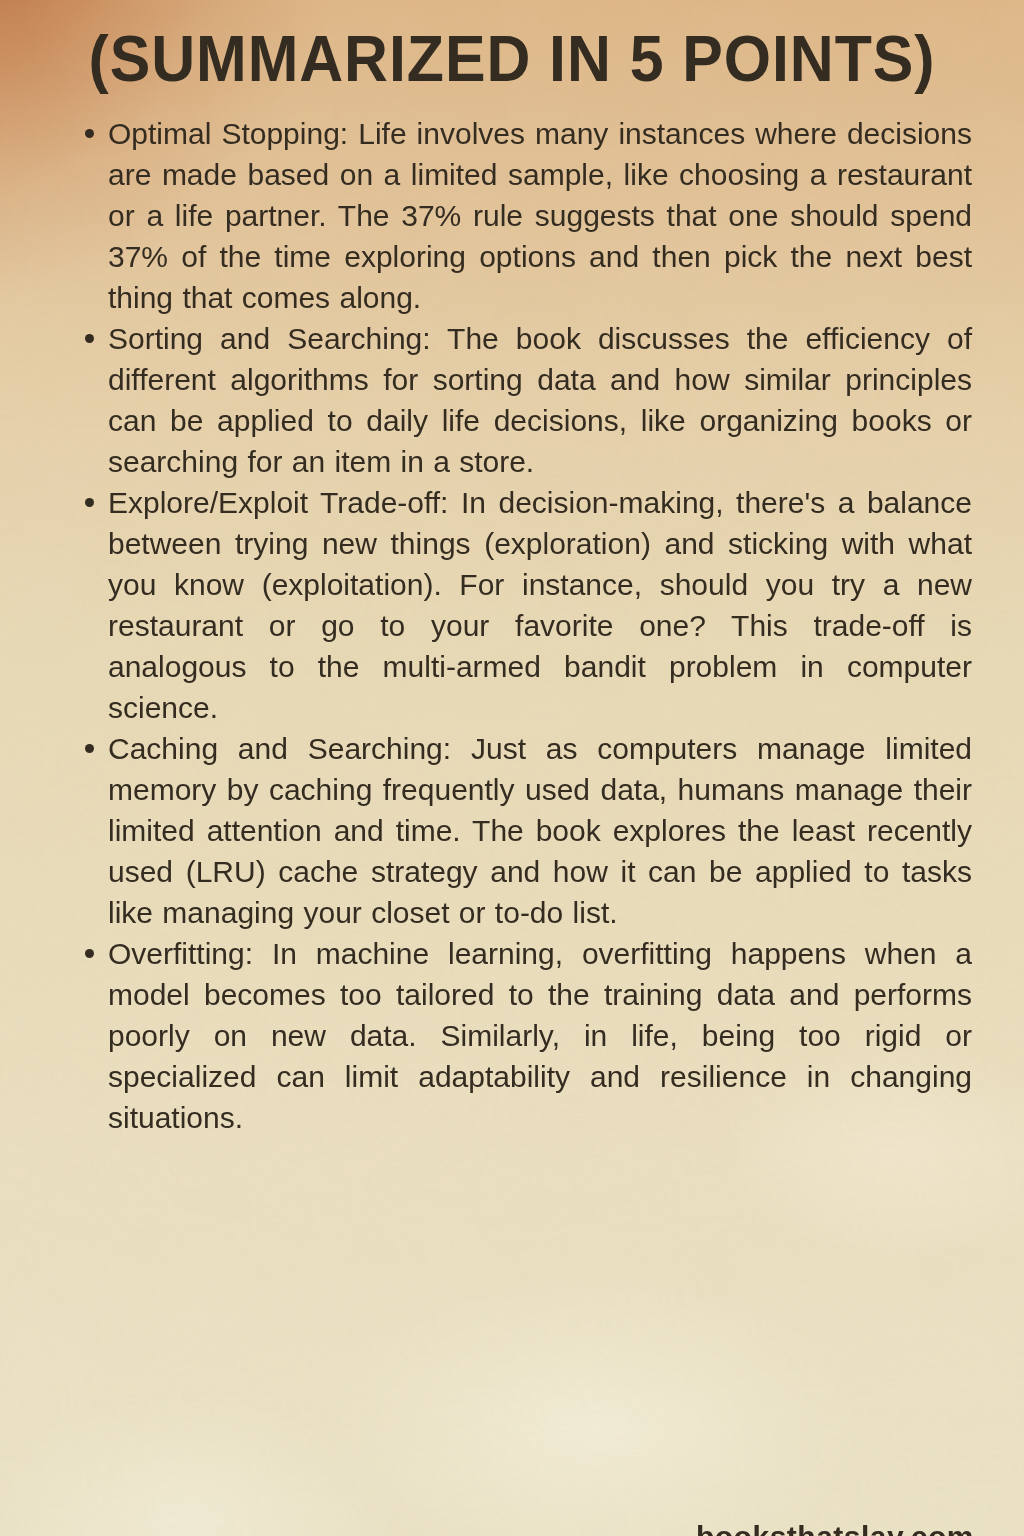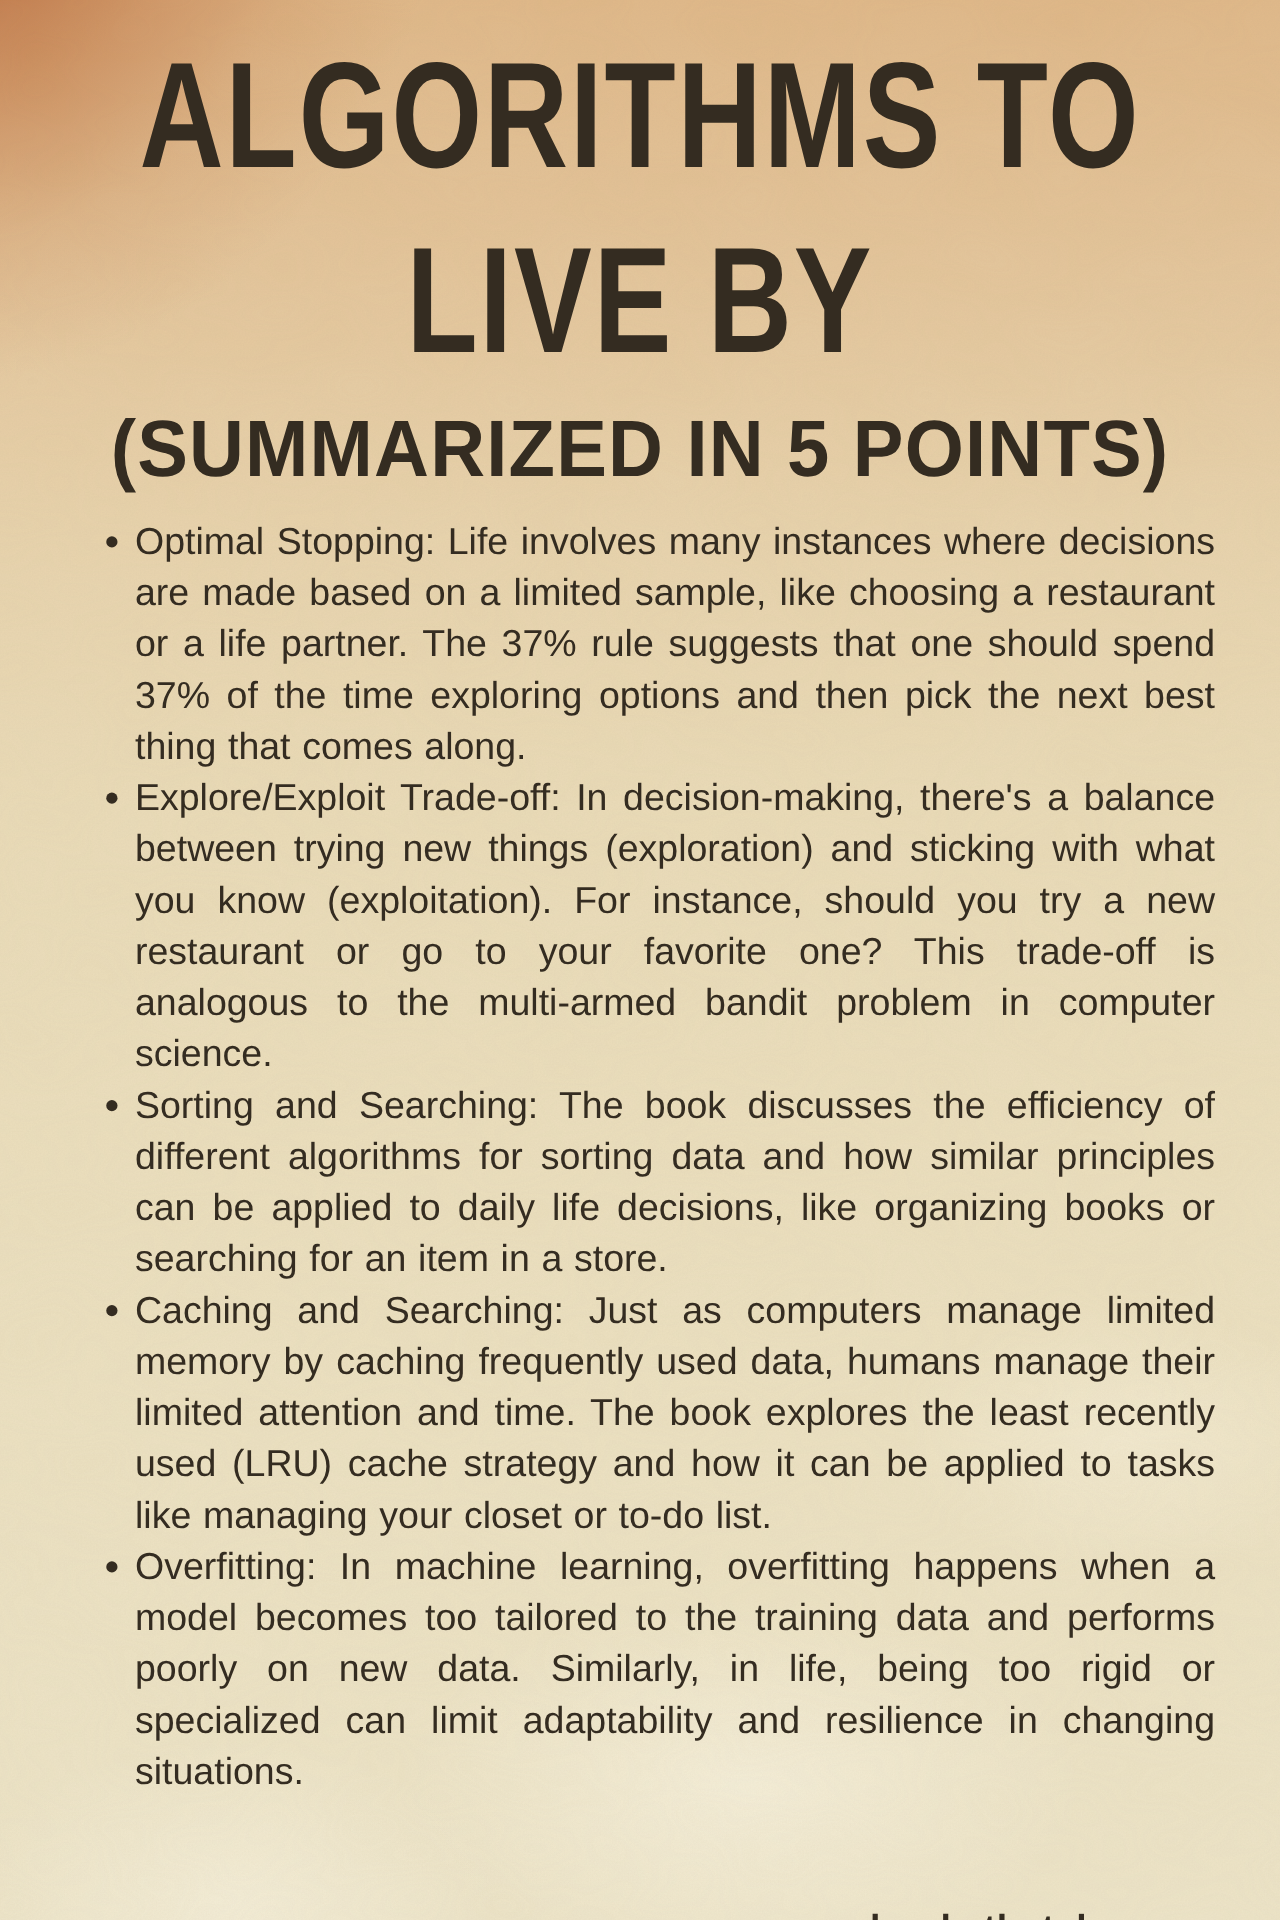--- a/index.html
+++ b/index.html
@@ -123,31 +123,27 @@
     <filter id="blotchNoise" x="0" y="0" width="100%" height="100%">
       <feTurbulence type="fractalNoise" baseFrequency="0.012 0.02" numOctaves="2" seed="11"></feTurbulence>
       <feColorMatrix type="matrix" values="0 0 0 0 1  0 0 0 0 0.98  0 0 0 0 0.90  0 0 0 0.4 0"></feColorMatrix>
     </filter>
     <rect width="1024" height="1536" filter="url(#paperNoise)" opacity="0.11"></rect>
     <rect width="1024" height="1536" filter="url(#blotchNoise)" opacity="0.10"></rect>
   </svg>
 
   <div class="content">
 
-    <h1 class="title">
-      <span class="title-line1">ALGORITHMS TO</span>
-      <span class="title-line2">LIVE BY</span>
-    </h1>
 
     <div class="subtitle">(SUMMARIZED IN 5 POINTS)</div>
 
     <ul class="summary-list">
       <li>Optimal Stopping: Life involves many instances where decisions are made based on a limited sample, like choosing a restaurant or a life partner. The 37% rule suggests that one should spend 37% of the time exploring options and then pick the next best thing that comes along.</li>
+      <li>Sorting and Searching: The book discusses the efficiency of different algorithms for sorting data and how similar principles can be applied to daily life decisions, like organizing books or searching for an item in a store.</li>
       <li>Explore/Exploit Trade-off: In decision-making, there's a balance between trying new things (exploration) and sticking with what you know (exploitation). For instance, should you try a new restaurant or go to your favorite one? This trade-off is analogous to the multi-armed bandit problem in computer science.</li>
-      <li>Sorting and Searching: The book discusses the efficiency of different algorithms for sorting data and how similar principles can be applied to daily life decisions, like organizing books or searching for an item in a store.</li>
       <li>Caching and Searching: Just as computers manage limited memory by caching frequently used data, humans manage their limited attention and time. The book explores the least recently used (LRU) cache strategy and how it can be applied to tasks like managing your closet or to-do list.</li>
       <li>Overfitting: In machine learning, overfitting happens when a model becomes too tailored to the training data and performs poorly on new data. Similarly, in life, being too rigid or specialized can limit adaptability and resilience in changing situations.</li>
     </ul>
 
     <div class="footer">booksthatslay.com</div>
 
   </div>
 </div>
 
 </body></html>

